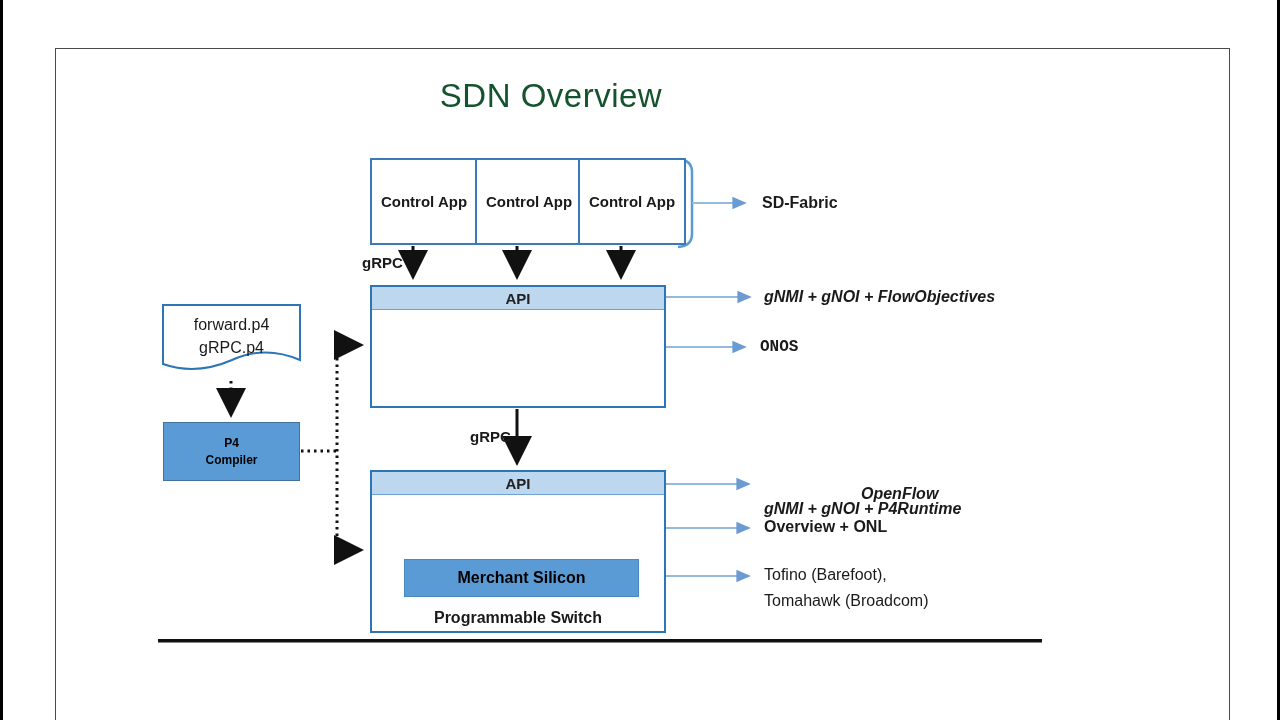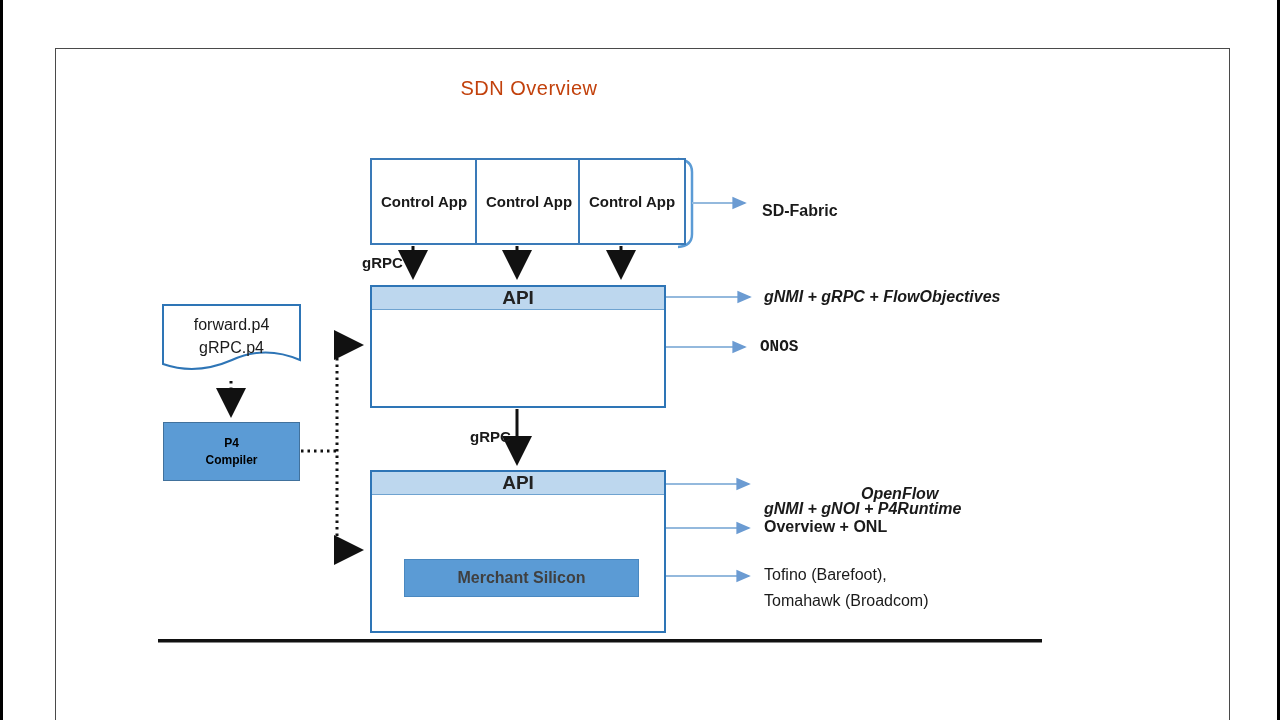--- a/index.html
+++ b/index.html
@@ -6,44 +6,44 @@
   html,body { width:1280px; height:720px; overflow:hidden; }
   body { position:relative; background:#ffffff; font-family:"Liberation Sans", sans-serif; color:#1a1a1a; }
 
   .edge-bar { position:absolute; top:0; width:3px; height:720px; background:#000; }
   .edge-left { left:0; }
   .edge-right { left:1277px; }
 
   .slide-frame { position:absolute; left:55px; top:48px; width:1175px; height:700px;
                  background:#ffffff; border:1px solid #4a4a4a; border-bottom:none; }
 
-  .slide-title { position:absolute; left:379px; top:77px; width:300px; text-align:center;
-                 font-size:20px; color:#c2410c; letter-spacing:0.5px; }
+  .slide-title { position:absolute; left:401px; top:77px; width:300px; text-align:center;
+                 font-size:33px; color:#14532d; letter-spacing:0.5px; }
 
   
   .ctrl-box { position:absolute; top:158px; width:108px; height:87px; background:#fff;
               border:2px solid #3a7ab8; display:flex; align-items:center; justify-content:center;
               text-align:center; font-weight:bold; font-size:15px; line-height:1.45; }
 
   
   .big-box { position:absolute; left:370px; width:296px; background:#fff; border:2px solid #2e75b6; }
   .nos-box { top:285px; height:123px; }
   .ps-box  { top:470px; height:163px; }
   .api-strip { position:absolute; left:0; top:0; width:100%; height:23px; background:#bdd7ee;
                border-bottom:1px solid #6fa3d0; display:flex; align-items:center; justify-content:center;
-               font-size:19px; font-weight:600; color:#222; }
+               font-size:15px; font-weight:600; color:#222; }
   .nos-title { position:absolute; left:0; top:33px; width:100%; text-align:center;
                font-weight:bold; font-size:16px; }
 
   .sw-inner { position:absolute; left:32px; width:235px; display:flex; align-items:center;
               justify-content:center; font-size:16px; }
   .switch-os { top:40px; height:37px; background:#cfe2f3; border:1.5px solid #9cc3e5;
                font-weight:bold; color:#111; }
   .merchant  { top:87px; height:38px; background:#5b9bd5; border:1.5px solid #4a88c0;
-               font-weight:600; color:#404040; }
+               font-weight:600; color:#000000; }
   .ps-caption { position:absolute; left:0; top:137px; width:100%; text-align:center;
                 font-weight:bold; font-size:16px; }
 
   
   .doc-text { position:absolute; left:163px; top:313px; width:137px; text-align:center;
               font-size:16px; line-height:1.45; }
   .compiler-box { position:absolute; left:163px; top:422px; width:137px; height:59px;
                   background:#5b9bd5; border:1.5px solid #41719c; display:flex; align-items:center;
                   justify-content:center; text-align:center; color:#000000; font-weight:bold;
                   font-size:12px; line-height:1.4; }
@@ -130,33 +130,34 @@
   </div>
 </div>
 
 <div class="big-box ps-box">
   <div class="api-strip">
     <span>API</span>
   </div>
   <div class="sw-inner merchant">
     <span>Merchant Silicon</span>
   </div>
+  <div class="ps-caption">Programmable Switch</div>
 </div>
 
 <div class="doc-text">
   <div>forward.p4</div>
   <div>gRPC.p4</div>
 </div>
 <div class="compiler-box">
   <div>
     <div>P4</div>
     <div>Compiler</div>
   </div>
 </div>
 
-<div class="annot bold" style="left:762px; top:194px;margin-top:8px;">SD-Fabric</div>
-<div class="annot ital" style="left:764px; top:288px;">gNMI + gRPC + FlowObjectives</div>
+<div class="annot bold" style="left:762px; top:194px;">SD-Fabric</div>
+<div class="annot ital" style="left:764px; top:288px;">gNMI + gNOI + FlowObjectives</div>
 <div class="annot bold" style="left:760px; top:338px;font-family:Liberation Mono, monospace;">ONOS</div>
 <div class="annot ital" style="left:764px; top:464px;margin-top:36px;">gNMI + gNOI + P4Runtime</div>
 <div class="annot ital" style="left:861px; top:485px;">OpenFlow</div>
 <div class="annot bold" style="left:764px; top:518px;">Overview + ONL</div>
 <div class="annot" style="left:764px; top:566px;">Tofino (Barefoot),</div>
 <div class="annot" style="left:764px; top:592px;">Tomahawk (Broadcom)</div>
 
 </body></html>

